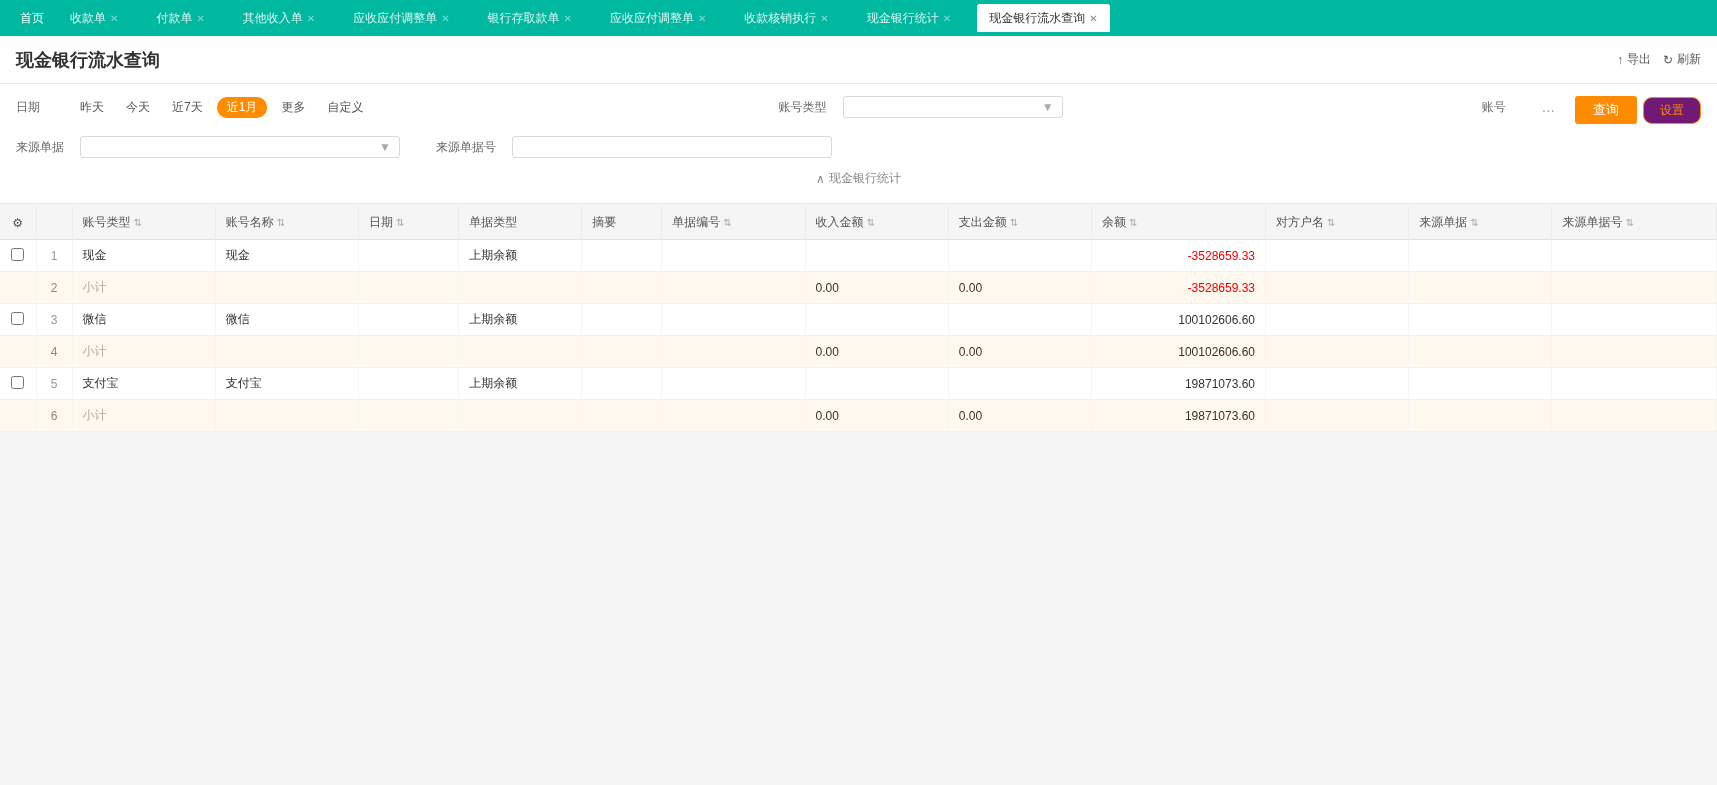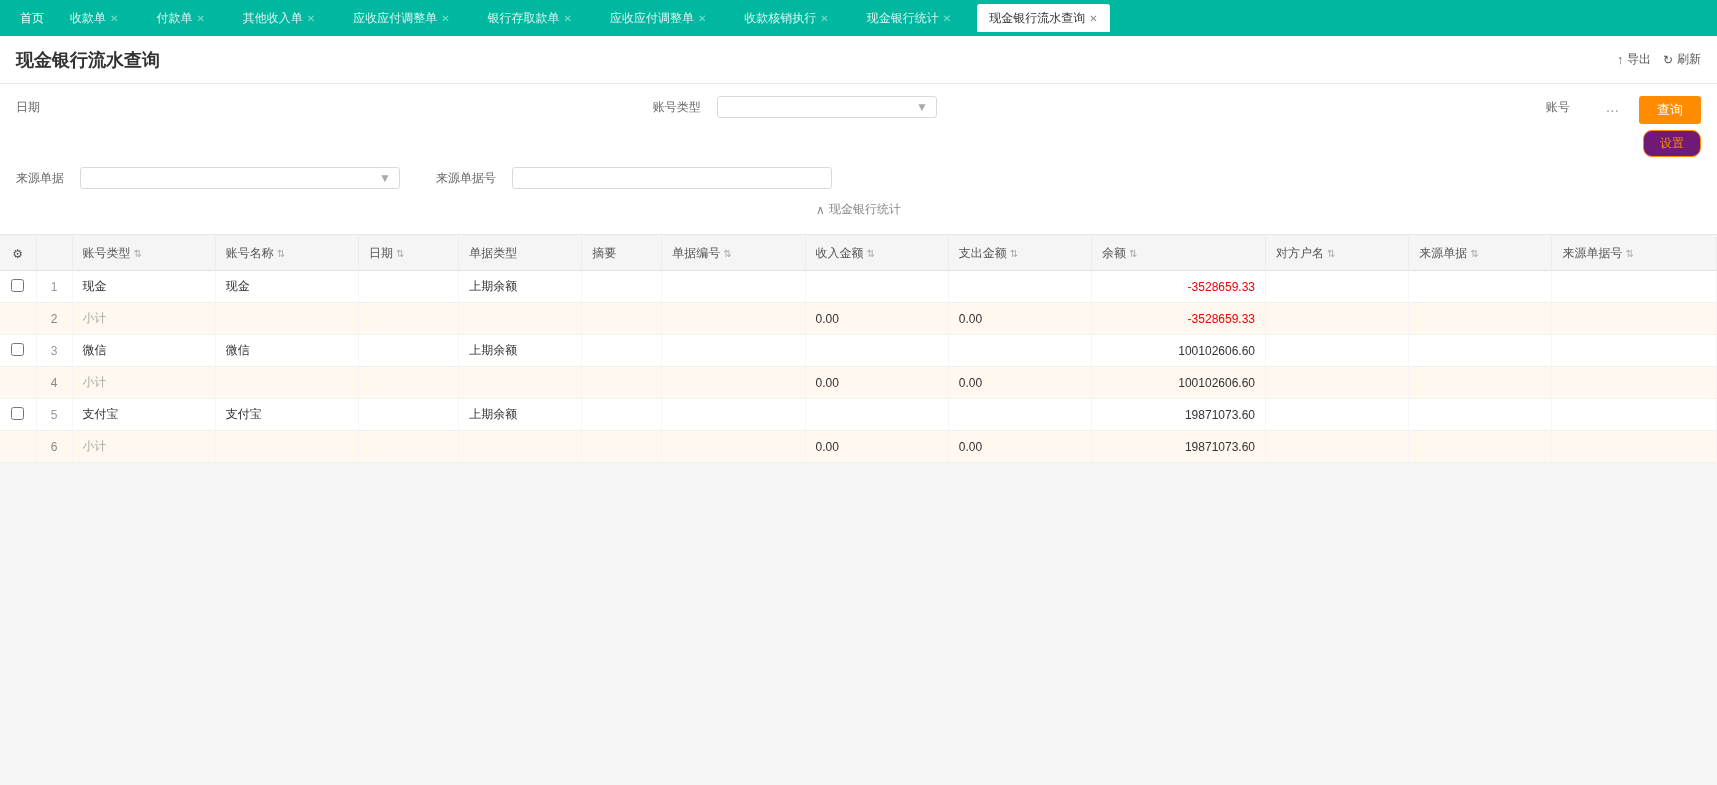--- a/index.html
+++ b/index.html
@@ -200,21 +200,21 @@
       border-right: 1px solid #f5f5f5;
       white-space: nowrap;
     }
     tbody td.number { text-align: left; }
     .subtotal-row { background: #fff8ee !important; }
     .subtotal-row td { color: #888; }
     .subtotal-row td.number { color: #333; }
     .row-num { color: #999; text-align: center; }
     .right-actions {
       display: flex;
-      flex-direction: column;
+      flex-direction: row;
       gap: 6px;
       align-items: flex-end;
     }
   </style>
 </head>
 <body>
 
 <div class="top-nav">
   <div class="nav-tab home">
     <span>首页</span>
@@ -272,20 +272,28 @@
     </div>
   </div>
 </div>
 
 <div class="filter-area">
 
   <div style="display:flex; align-items:flex-start; justify-content:space-between;">
     <div style="flex:1;">
       <div class="filter-row">
         <span class="filter-label">日期</span>
+        <div class="date-options" id="date-options-container">
+            <span class="date-option">昨天</span>
+            <span class="date-option">今天</span>
+            <span class="date-option">近7天</span>
+            <span class="date-option active">近1月</span>
+            <span class="date-option">更多</span>
+            <span class="date-option">自定义</span>
+          </div>
         <div style="flex:1;"></div>
         <span class="filter-label" style="margin-left:20px;">账号类型</span>
         <div class="filter-select" style="min-width:220px;">
           <span class="placeholder"></span>
           <span style="color:#aaa;">▼</span>
         </div>
         <div style="flex:1;"></div>
         <span class="filter-label" style="margin-left:32px;">账号</span>
         <span class="dots-btn">...</span>
       </div>

